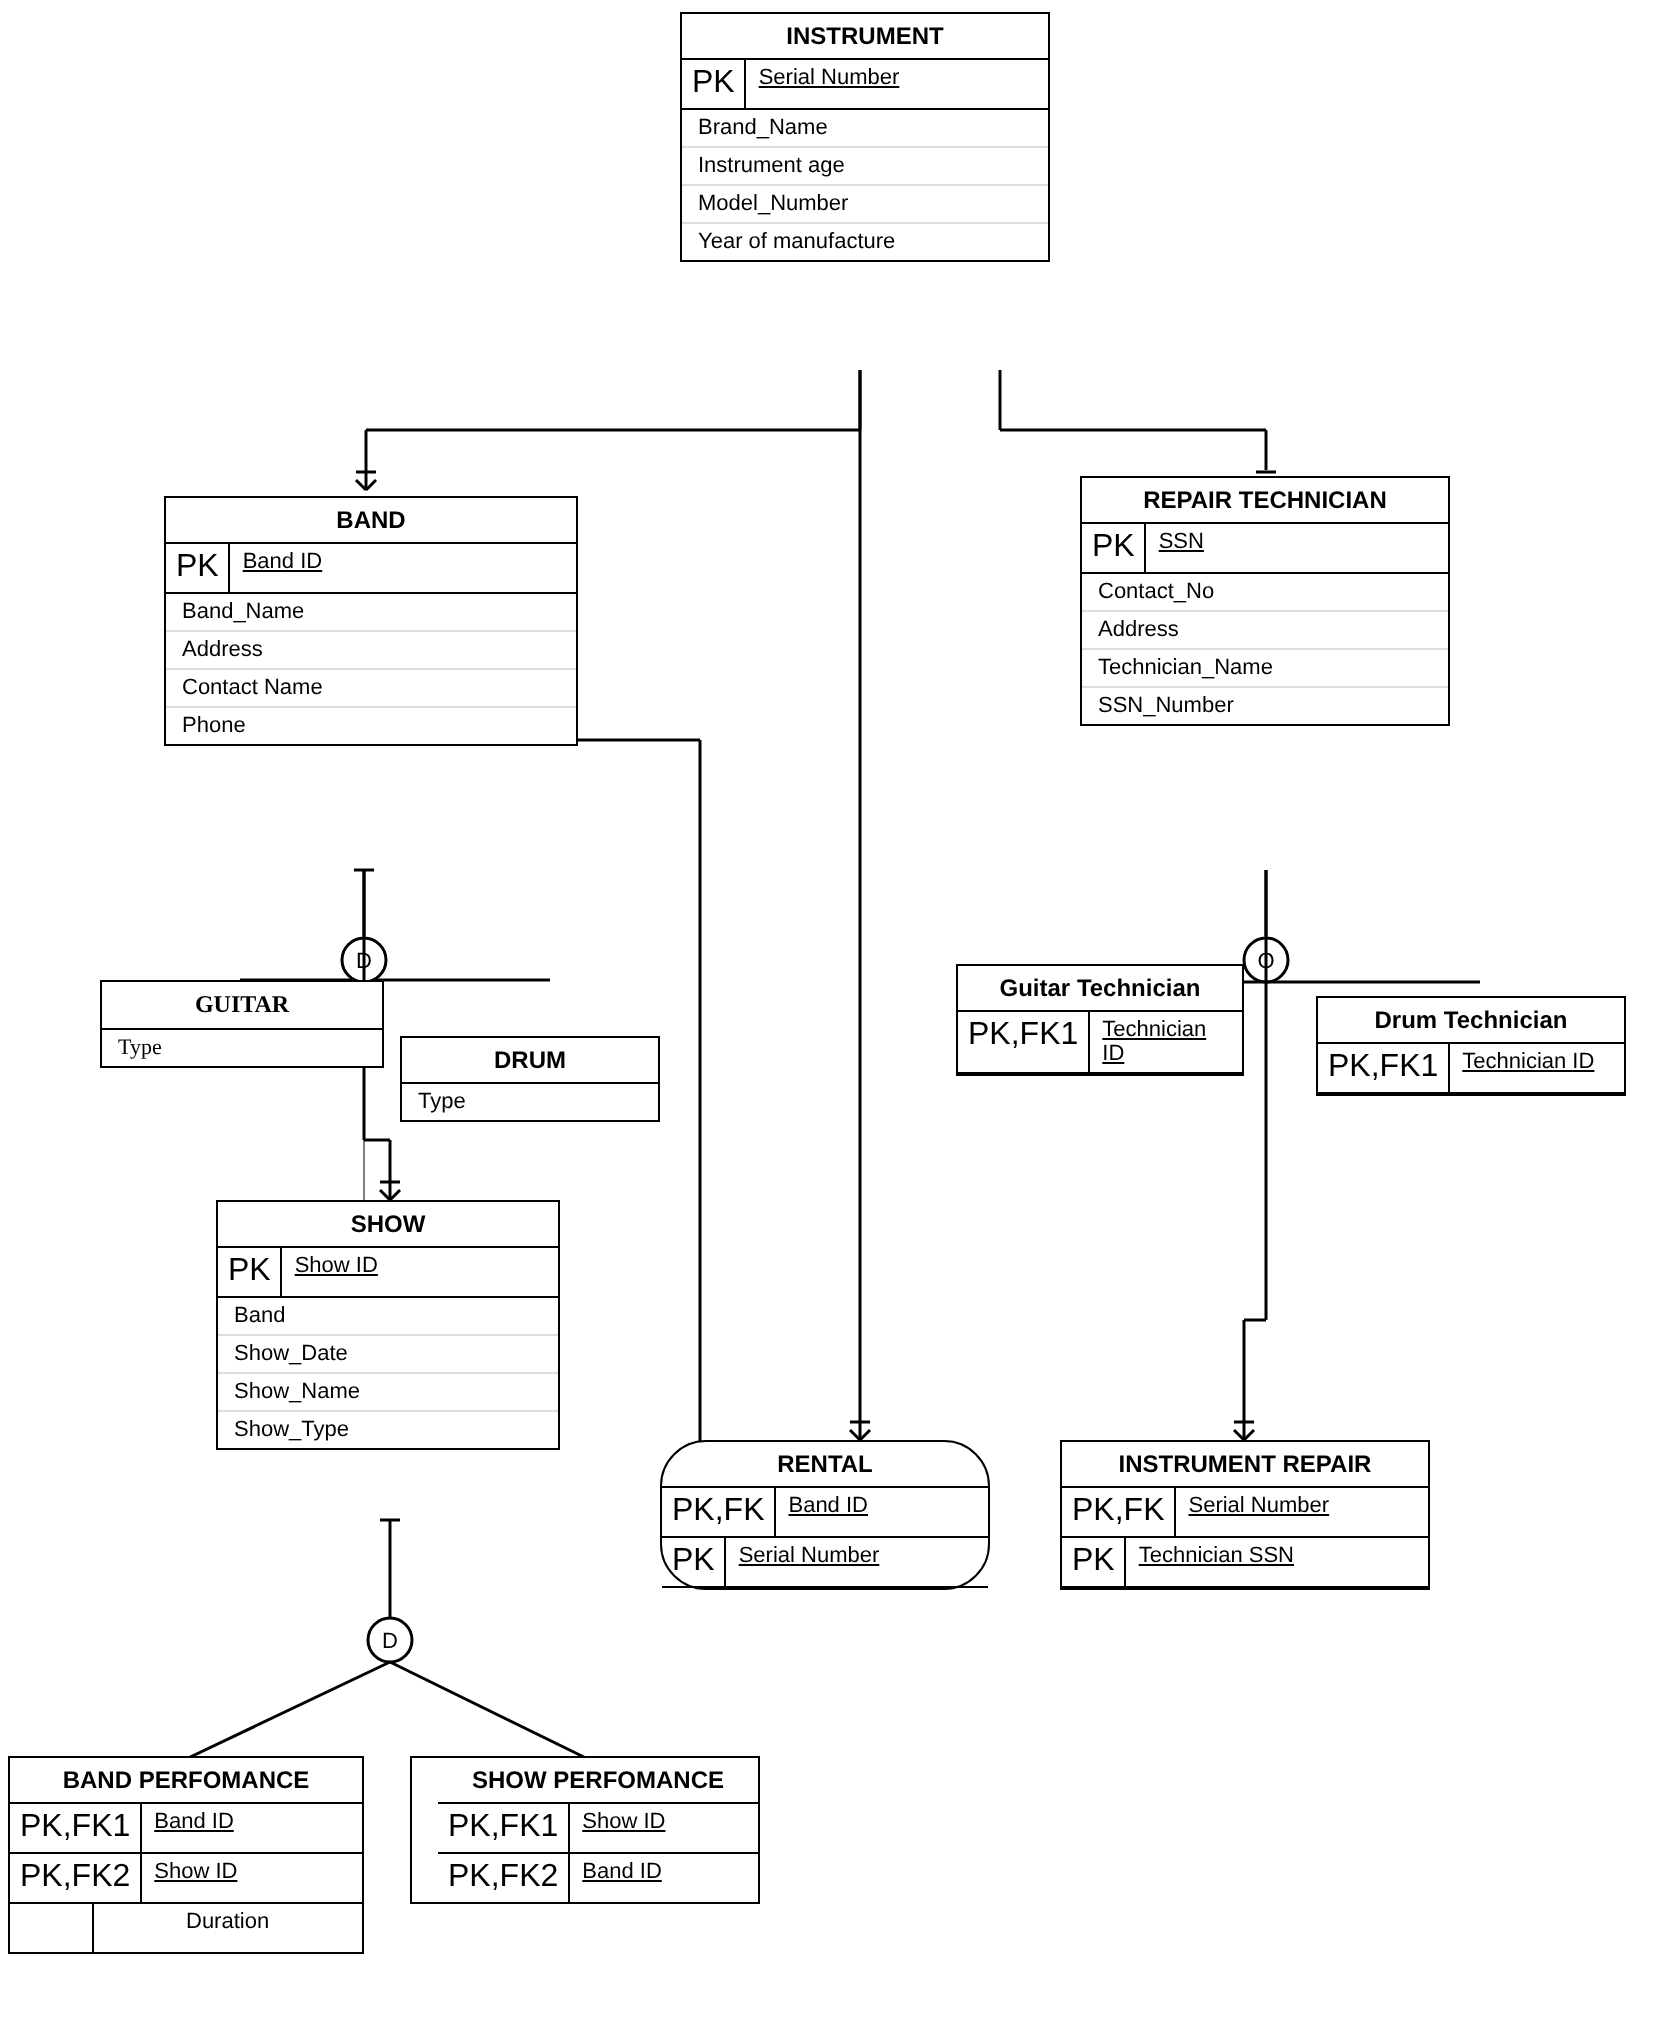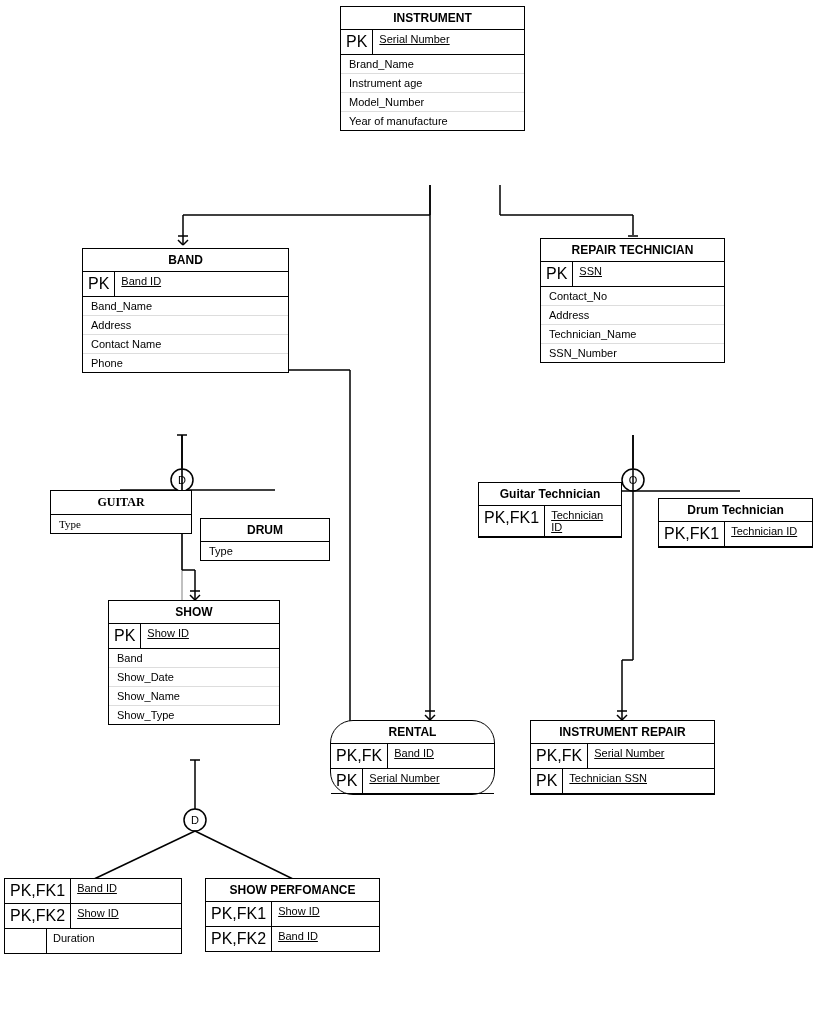--- a/index.html
+++ b/index.html
@@ -240,35 +240,36 @@
       <div class="entity-pk-label">PK,FK</div>
       <div class="entity-pk-value underline">Serial Number</div>
     </div>
     <div class="entity-pk-row">
       <div class="entity-pk-label">PK</div>
       <div class="entity-pk-value underline">Technician SSN</div>
     </div>
   </div>
 
   <div class="entity" style="left:4px; top:878px; width:178px;">
+    <div class="entity-header">BAND PERFOMANCE</div>
     <div class="entity-pk-row">
       <div class="entity-pk-label">PK,FK1</div>
       <div class="entity-pk-value underline">Band ID</div>
     </div>
     <div class="entity-pk-row">
       <div class="entity-pk-label">PK,FK2</div>
       <div class="entity-pk-value underline">Show ID</div>
     </div>
-    <div class="entity-pk-row" style="border-bottom:none;">
+    <div class="entity-pk-row" style="border-bottom:none;gap:40px;">
       <div class="entity-pk-label" style="border-right:1.5px solid #000; min-width:42px;">&nbsp;</div>
       <div class="entity-pk-value">Duration</div>
     </div>
   </div>
 
-  <div class="entity" style="left:205px; top:878px; width:175px;">
+  <div class="entity" style="left:205px; top:878px; width:175px;padding-left:13px;">
     <div class="entity-header">SHOW PERFOMANCE</div>
     <div class="entity-pk-row">
       <div class="entity-pk-label">PK,FK1</div>
       <div class="entity-pk-value underline">Show ID</div>
     </div>
     <div class="entity-pk-row" style="border-bottom:none;">
       <div class="entity-pk-label">PK,FK2</div>
       <div class="entity-pk-value underline">Band ID</div>
     </div>
   </div>

